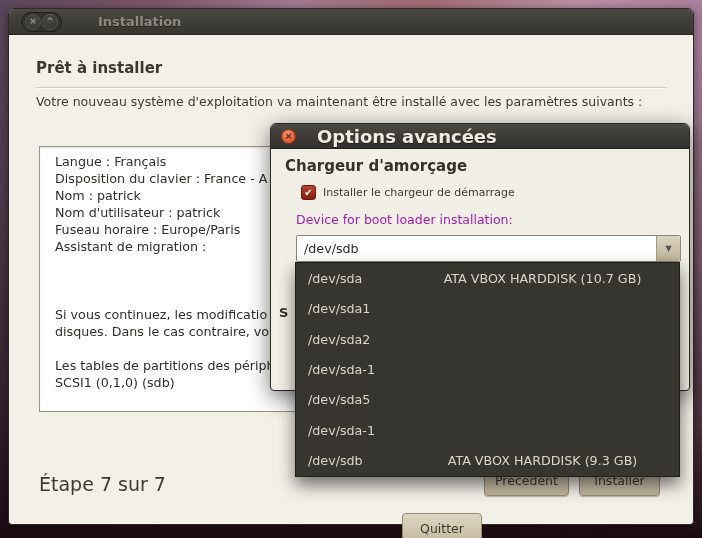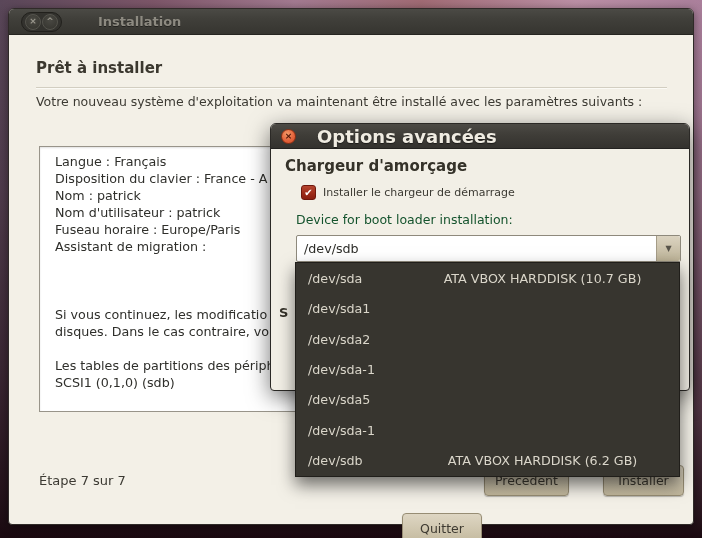--- a/index.html
+++ b/index.html
@@ -63,32 +63,32 @@
   .summary-box {
     position:absolute; left:30px; top:111px; width:626px; height:266px;
     background:#ffffff; border:1px solid #98948a;
     box-shadow:inset 0 1px 2px rgba(0,0,0,0.12);
     overflow:hidden; padding:7px 6px 0 15px;
   }
   .sum-line { height:17px; font-size:12.7px; color:#2f2f2b; white-space:nowrap; }
 
   .step-label {
     position:absolute; left:30px; top:438px;
-    font-size:13px; color:#3c3a33;
+    font-size:19px; color:#3c3a33;
   }
   .nav-btn {
     position:absolute; top:430px; height:31px;
     background:linear-gradient(180deg,#ded6c3 0%, #cfc6ae 55%, #c2b89d 100%);
     border:1px solid #978d74; border-radius:4px;
     font-family:inherit; font-size:12.5px; color:#3e3a31;
     box-shadow:0 1px 1px rgba(0,0,0,0.25);
   }
   .btn-quit { left:393px; width:80px;margin-top:48px; }
   .btn-back { left:475px; width:85px; }
-  .btn-install { left:594px; width:81px; }
+  .btn-install { left:570px; width:81px; }
 
   
   .dialog {
     position:absolute; left:270px; top:123px; width:420px; height:268px;
     z-index:20; border-radius:6px 6px 4px 4px;
     background:#f2efe6; border:1px solid #2b2926;
     box-shadow:0 6px 22px rgba(0,0,0,0.55);
   }
   .titlebar-dlg {
     position:absolute; left:0; top:0; right:0; height:25px;
@@ -121,21 +121,21 @@
   .checkbox {
     width:15px; height:15px; border-radius:3px;
     background:linear-gradient(180deg,#b6452f 0%, #9c2a18 60%, #8a1e10 100%);
     border:1px solid #6e170c;
     display:flex; align-items:center; justify-content:center;
     color:#ffffff; font-size:10px; line-height:1;
   }
   .check-label { font-size:11px; color:#3c3a33; }
   .device-label {
     position:absolute; left:25px; top:63px;
-    font-size:12.5px; color:#14532d;
+    font-size:12.5px; color:#a21caf;
   }
   .combo {
     position:absolute; left:25px; top:86px; width:385px; height:27px;
     background:#ffffff; border:1px solid #8e897c; border-radius:2px;
     display:flex; align-items:center;
   }
   .combo-value { flex:1; padding-left:7px; font-size:12.7px; color:#2e2e2a; }
   .combo-btn {
     width:24px; height:100%;
     background:linear-gradient(180deg,#dbd3c0 0%, #cbc2ab 55%, #bcb296 100%);
@@ -247,17 +247,17 @@
     <div class="dd-row">
       <span class="dd-dev">/dev/sda5</span>
       <span class="dd-desc"></span>
     </div>
     <div class="dd-row">
       <span class="dd-dev">/dev/sda-1</span>
       <span class="dd-desc"></span>
     </div>
     <div class="dd-row">
       <span class="dd-dev">/dev/sdb</span>
-      <span class="dd-desc">ATA VBOX HARDDISK (6.2 GB)</span>
+      <span class="dd-desc">ATA VBOX HARDDISK (9.3 GB)</span>
     </div>
   </div>
 
 </div>
 
 </body></html>

